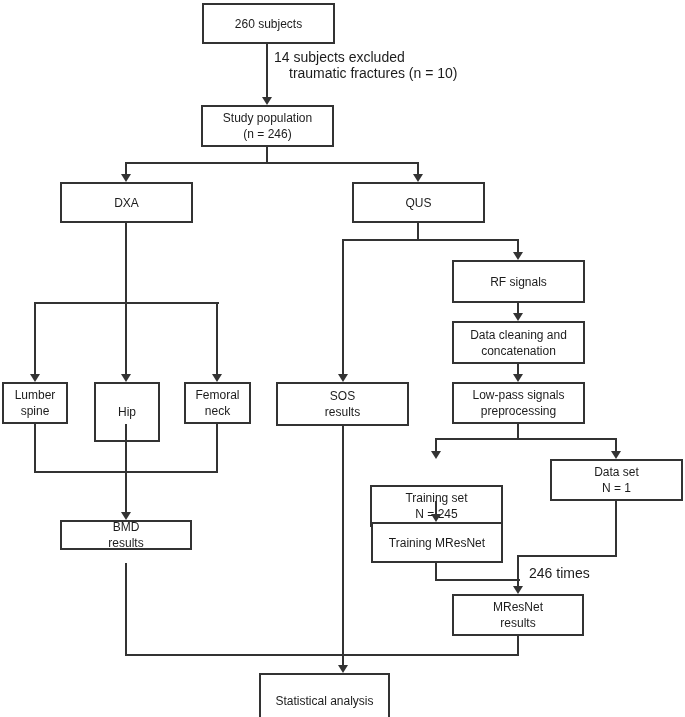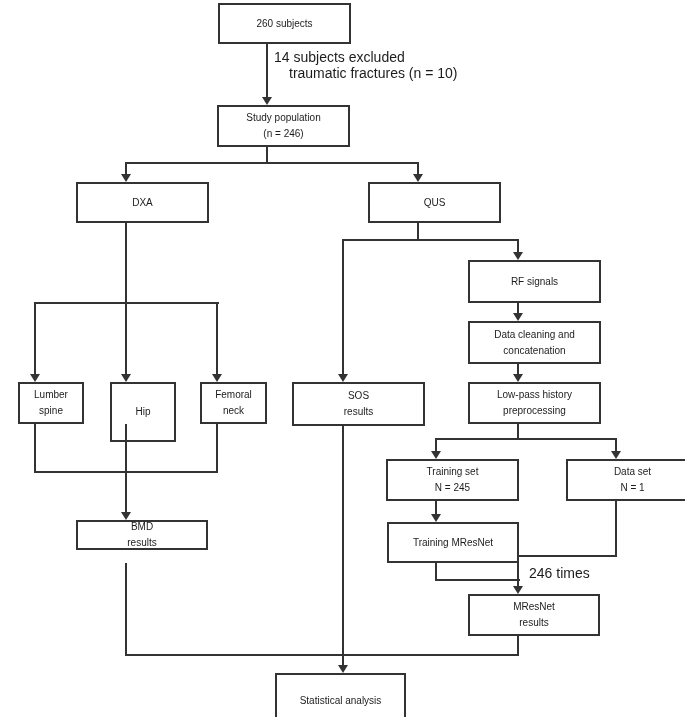--- a/index.html
+++ b/index.html
@@ -15,21 +15,21 @@
     font-family:"Liberation Sans", sans-serif;
     overflow:hidden;
   }
   .canvas{position:relative;width:685px;height:717px;background:var(--page-bg);}
   .node{
     position:absolute;box-sizing:border-box;
     border:2px solid var(--line);
     background:var(--box-bg);
     display:flex;flex-direction:column;align-items:center;justify-content:center;
     text-align:right;
-    font-size:10px;line-height:16px;color:var(--text);margin-left:16px;
+    font-size:12px;line-height:16px;color:var(--text);
   }
   .node span{display:block;white-space:nowrap;}
   .vl{position:absolute;width:2px;background:var(--line);}
   .hl{position:absolute;height:2px;background:var(--line);}
   .arrow{
     position:absolute;width:0;height:0;
     border-left:5px solid transparent;
     border-right:5px solid transparent;
     border-top:8px solid var(--line);
   }
@@ -84,25 +84,25 @@
     <span>Femoral</span>
     <span>neck</span>
   </div>
 
   <div class="node" style="left:276px;top:382px;width:133px;height:44px">
     <span>SOS</span>
     <span>results</span>
   </div>
 
   <div class="node" style="left:452px;top:382px;width:133px;height:42px">
-    <span>Low-pass history</span>
+    <span>Low-pass signals</span>
     <span>preprocessing</span>
   </div>
 
-  <div class="node" style="left:370px;top:459px;width:133px;height:42px">
+  <div class="node" style="left:370px;top:485px;width:133px;height:42px">
     <span>Training set</span>
     <span>N = 245</span>
   </div>
 
   <div class="node" style="left:550px;top:459px;width:133px;height:42px">
     <span>Data set</span>
     <span>N = 1</span>
   </div>
 
   <div class="node" style="left:371px;top:522px;width:132px;height:41px">

